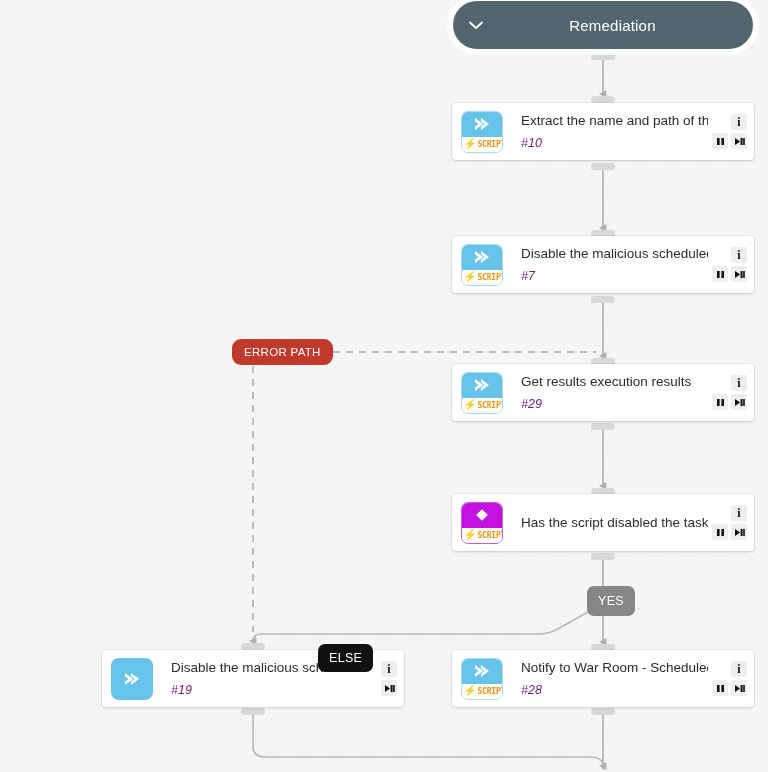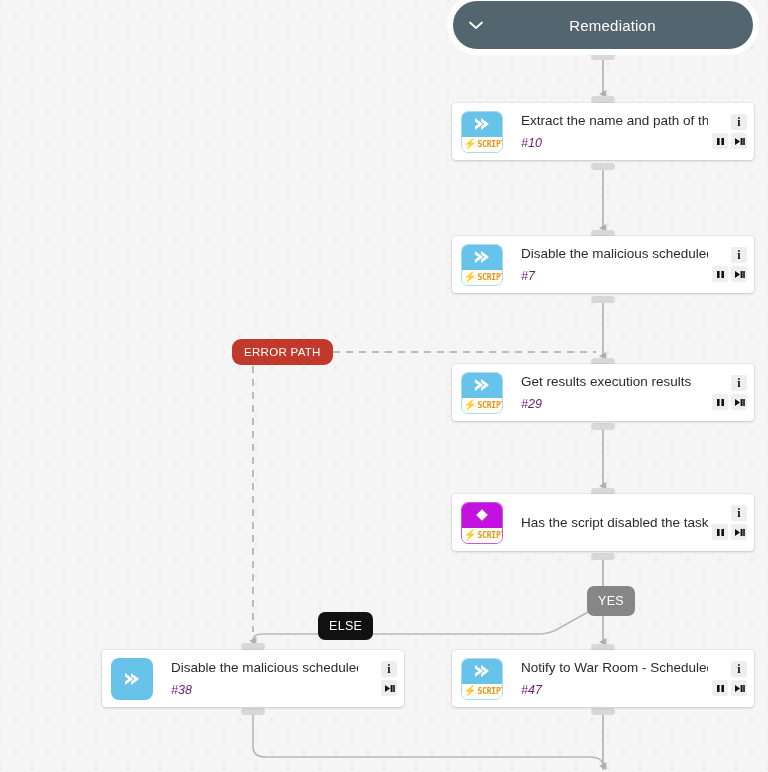--- a/index.html
+++ b/index.html
@@ -418,21 +418,21 @@
 
   <div class="node" style="left:102px; top:650px; width:302px; height:57px;">
     <div class="node-icon-wrap plain" style="width:42px;height:42px;">
       <svg width="18" height="14" viewBox="0 0 18 14">
         <path d="M2,1 L10,7 L2,13 L2,9.6 L5.6,7 L2,4.4 Z" fill="#ffffff"></path>
         <path d="M8,1 L16,7 L8,13 L8,9.6 L11.6,7 L8,4.4 Z" fill="#ffffff"></path>
       </svg>
     </div>
     <div class="node-body">
       <div class="node-title">Disable the malicious scheduled ta...</div>
-      <div class="node-id">#38</div>
+      <div class="node-id">#19</div>
     </div>
     <div class="node-actions">
       <div class="btn btn-info">
           <span class="ichar">i</span>
         </div>
       <div class="btn btn-skip">
         <svg width="11" height="9" viewBox="0 0 11 9">
             <path d="M1,1 L6,4.5 L1,8 Z" fill="#111"></path>
             <rect x="6.6" y="1" width="2" height="7" fill="#111"></rect>
             <path d="M10,1 L10,8" stroke="#111" stroke-width="1.6"></path>
@@ -449,21 +449,21 @@
           <path d="M8,1 L16,7 L8,13 L8,9.6 L11.6,7 L8,4.4 Z" fill="#ffffff"></path>
         </svg>
       </div>
       <div class="icon-badge">
         <span class="bolt">⚡</span>
         <span class="txt">SCRIPT</span>
       </div>
     </div>
     <div class="node-body">
       <div class="node-title">Notify to War Room - Scheduled Ta...</div>
-      <div class="node-id">#47</div>
+      <div class="node-id">#28</div>
     </div>
     <div class="node-actions">
       <div class="btn btn-info">
           <span class="ichar">i</span>
         </div>
       <div class="btn btn-pause">
         <svg width="9" height="9" viewBox="0 0 9 9">
             <rect x="1" y="1" width="2.6" height="7" fill="#111"></rect>
             <rect x="5.4" y="1" width="2.6" height="7" fill="#111"></rect>
           </svg>
@@ -479,17 +479,17 @@
   </div>
 
   <div class="plabel error" style="left:232px; top:339px;">
     <span>ERROR PATH</span>
   </div>
 
   <div class="plabel yes" style="left:587px; top:586px;">
     <span>YES</span>
   </div>
 
-  <div class="plabel else" style="left:318px; top:612px;">
+  <div class="plabel else" style="left:318px; top:644px;">
     <span>ELSE</span>
   </div>
 
 </div>
 
 </body></html>

